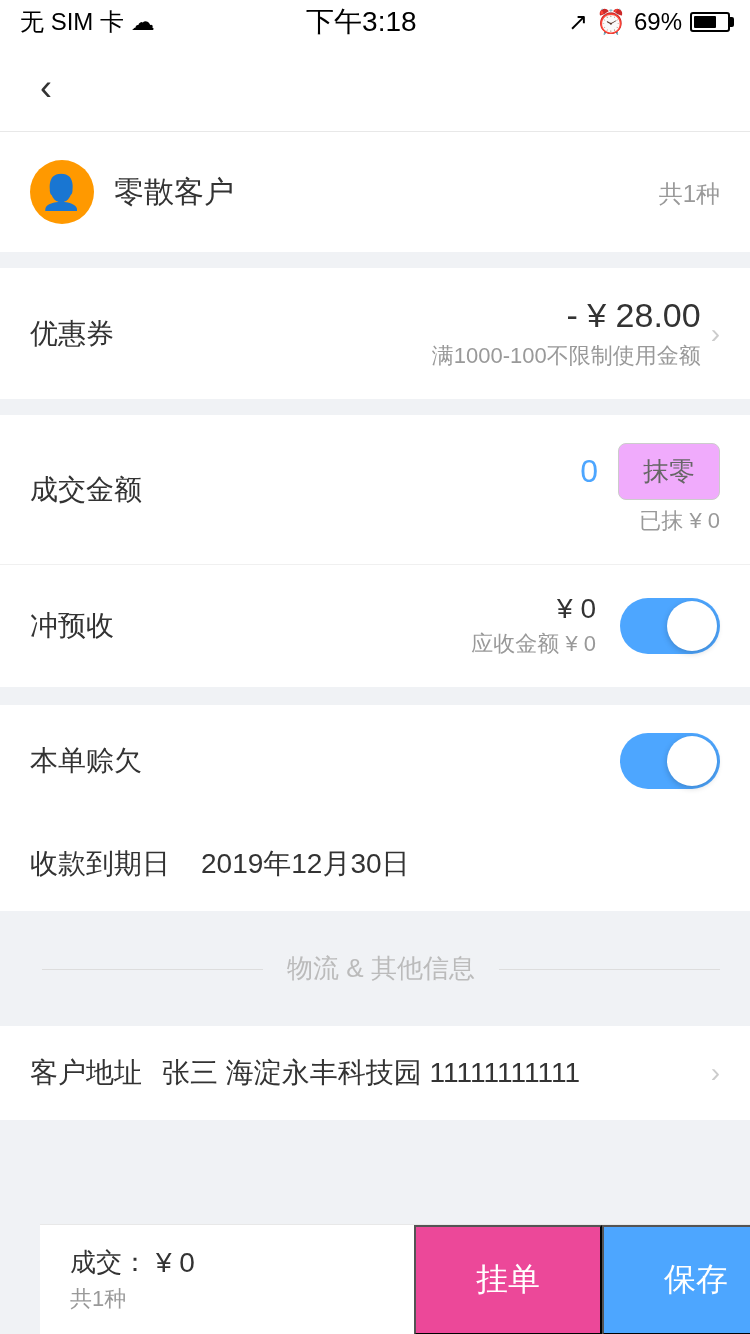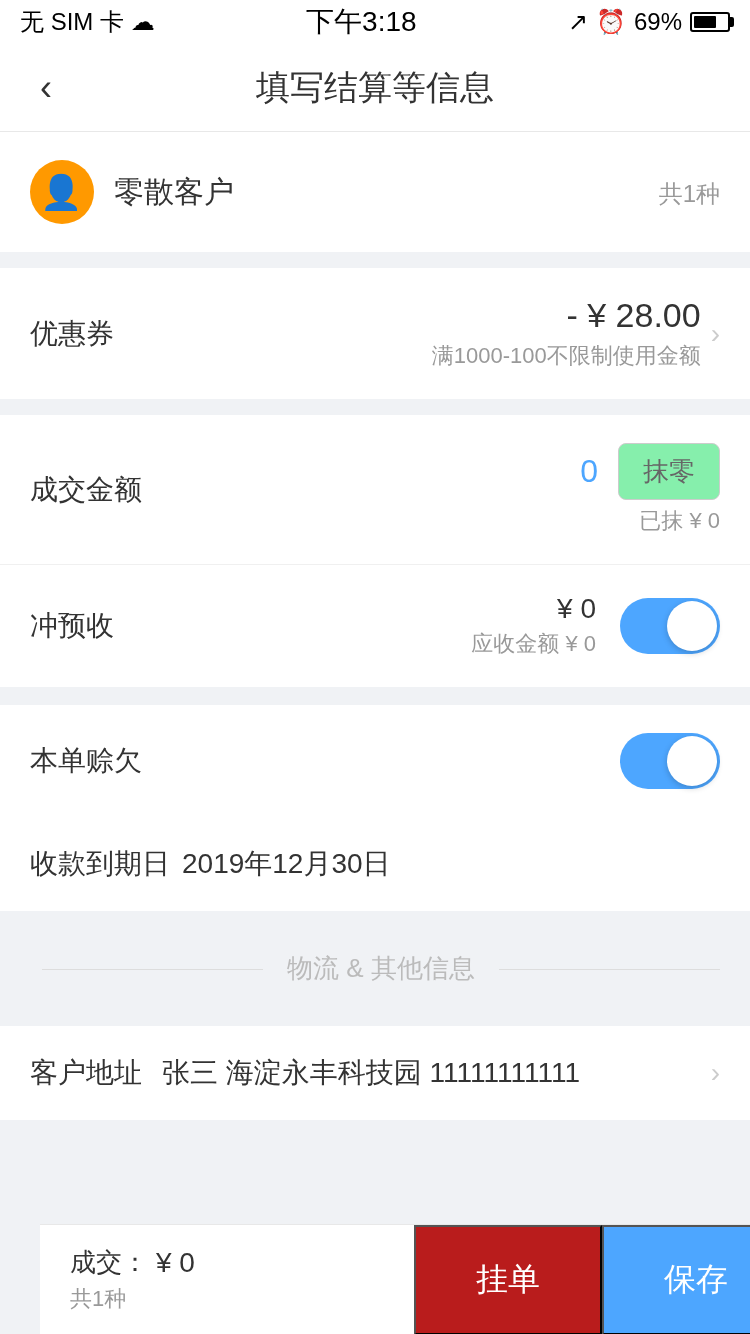--- a/index.html
+++ b/index.html
@@ -113,21 +113,21 @@
     
     .deal-left { font-size: 28px; color: #333; }
     .deal-right { display: flex; align-items: center; gap: 20px; }
     .deal-value { font-size: 32px; color: #4da6ff; font-weight: 500; }
     .round-button {
       border: 1.5px solid #ccc;
       border-radius: 8px;
       padding: 10px 24px;
       font-size: 26px;
       color: #666;
-      background: #86efac;
+      background: #f0abfc;
       cursor: pointer;
     }
     .deal-sub { font-size: 22px; color: #999; margin-top: 6px; text-align: right; }
 
     
     .prepay-info { text-align: right; }
     .prepay-amount { font-size: 28px; color: #333; font-weight: 500; }
     .prepay-sub { font-size: 22px; color: #999; margin-top: 4px; }
 
     
@@ -141,21 +141,21 @@
       width: 50px; height: 50px; border-radius: 50%;
       background: #fff; position: absolute; right: 3px;
       box-shadow: 0 2px 6px rgba(0,0,0,0.2);
     }
 
     
     .debt-label { font-size: 28px; color: #333; }
 
     
     .due-date-label { font-size: 28px; color: #333; }
-    .due-date-value { font-size: 28px; color: #333; margin-left: 12px; }
+    .due-date-value { font-size: 28px; color: #333; margin-left: 31px; }
     .divider-label {
       text-align: center;
       color: #bbb;
       font-size: 26px;
       padding: 24px 0;
       position: relative;
       margin-left: 12px;
     }
     .divider-label::before, .divider-label::after {
       content: '';
@@ -189,21 +189,21 @@
       padding: 0 30px;
       display: flex;
       flex-direction: column;
       justify-content: center;
     }
     .bottom-deal { font-size: 26px; color: #333; display: flex; align-items: center; gap: 8px; }
     .bottom-deal-amount { font-size: 28px; color: #333; font-weight: 500; }
     .bottom-count { font-size: 22px; color: #999; margin-top: 4px; }
     .btn-hold {
       width: 188px; height: 110px;
-      background: #b91c1c;
+      background: #ec4899;
       display: flex; align-items: center; justify-content: center;
       font-size: 32px; color: #fff; font-weight: 500;
       cursor: pointer;
     }
     .btn-save {
       width: 188px; height: 110px;
       background: #4da6ff;
       display: flex; align-items: center; justify-content: center;
       font-size: 32px; color: #fff; font-weight: 500;
       cursor: pointer;
@@ -225,21 +225,20 @@
     <span>⏰</span>
     <span>69%</span>
     <div class="battery-icon">
       <div class="battery-fill"></div>
     </div>
   </div>
 </div>
 
 <div class="nav-bar">
   <div class="nav-back">‹</div>
-  <div class="nav-title">填写结算等信息</div>
 </div>
 
 <div class="customer-section section">
   <div class="customer-left">
     <div class="customer-avatar">
       <span>👤</span>
     </div>
     <span class="customer-name">零散客户</span>
   </div>
   <div class="customer-right">

